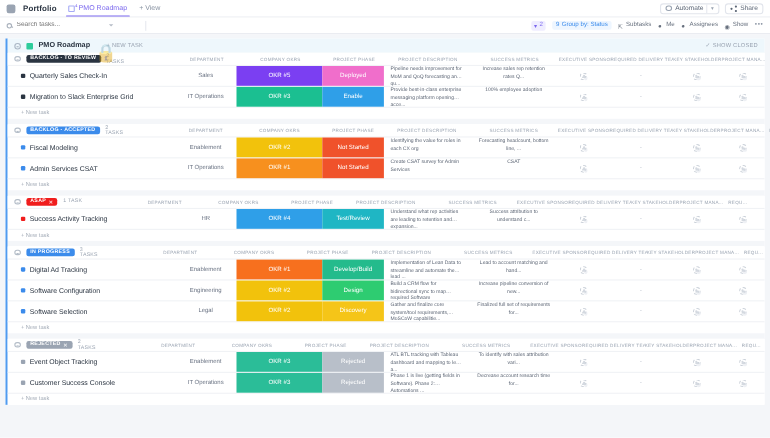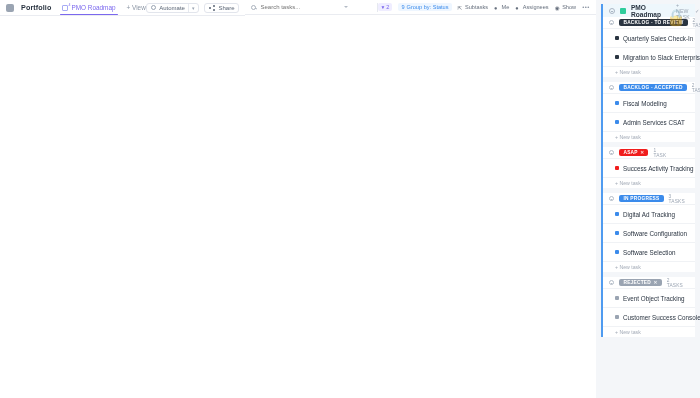--- a/index.html
+++ b/index.html
@@ -3,21 +3,21 @@
 <meta charset="utf-8">
 <style>
   * { box-sizing: border-box; margin: 0; padding: 0; }
   html, body {
     width: 700px; height: 398px;
     font-family: "Liberation Sans", sans-serif;
     background: #ffffff;
     overflow: hidden;
     color: #2a3441;
   }
-  .app { width: 700px; height: 398px; display: flex; flex-direction: row; position: relative; }
+  .app { width: 700px; height: 398px; display: flex; flex-direction: column; position: relative; }
 
   
   .topbar {
     height: 16px; display: flex; align-items: center;
     border-bottom: 1px solid #eaecf1; padding: 0 6px; flex: none;
     background: #fff;
   }
   .tb-left { display: flex; align-items: center; gap: 7px; }
   .sq-icon {
     width: 8px; height: 8px; border-radius: 2px; background: #7b68ee;

